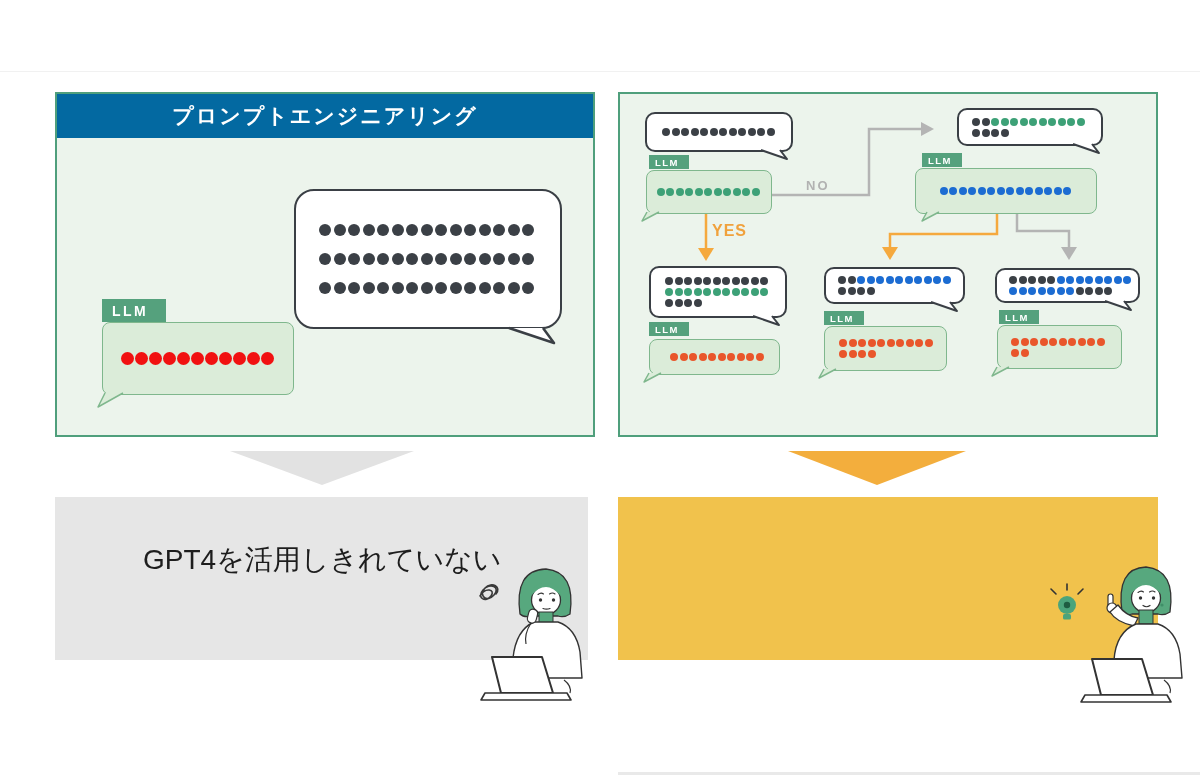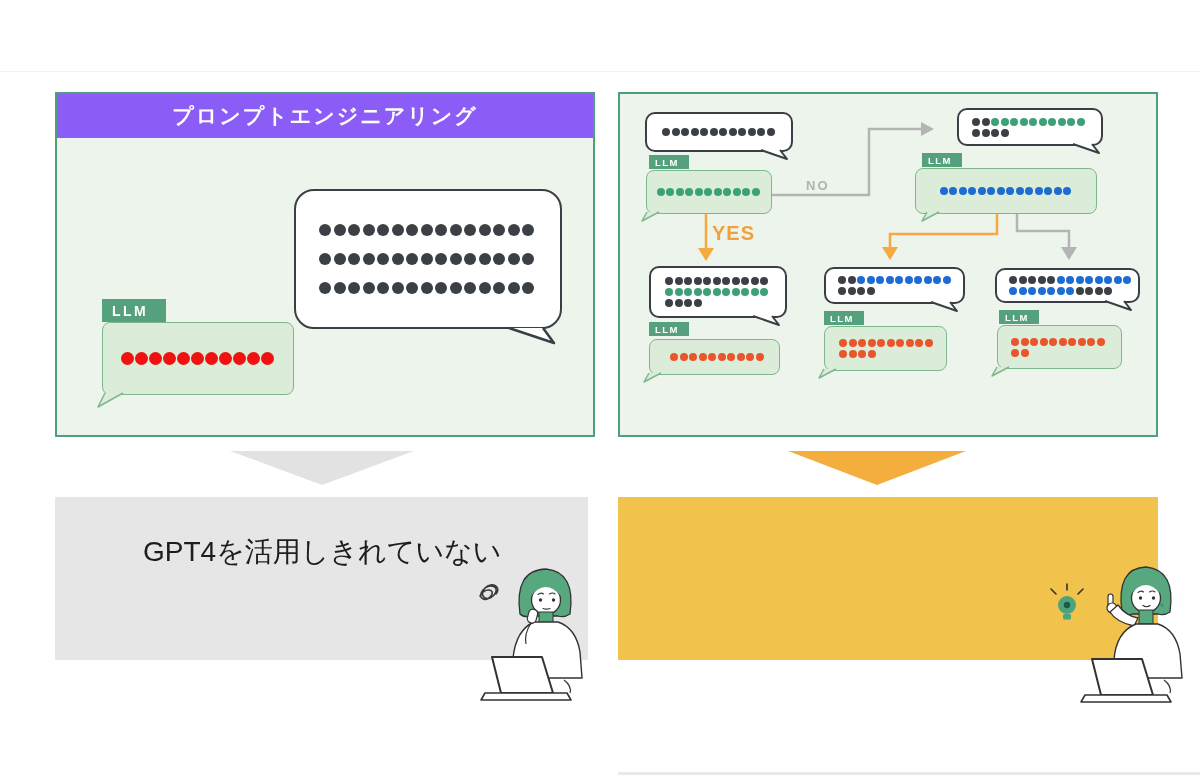--- a/index.html
+++ b/index.html
@@ -7,21 +7,21 @@
   body { font-family:"Liberation Sans","DejaVu Sans",sans-serif; }
   #stage { position:relative; width:1200px; height:776px; background:#fff; overflow:hidden; }
 
   .hairline-top { position:absolute; left:0; top:71px; width:1200px; height:1px; background:#f1f1f1; }
   .hairline-bottom { position:absolute; left:618px; top:772px; width:582px; height:3px; background:#e9e9e9; }
 
   
   .panel { position:absolute; width:540px; height:345px; border:2.5px solid #4f9f7c; background:#ecf4ec; }
   .panel-left { left:55px; top:92px; }
   .panel-right { left:618px; top:92px; }
-  .panel-header { height:44px; background:#8b5cf6; color:#fff; display:flex; align-items:center; justify-content:center;
+  .panel-header { height:44px; background:#0369a1; color:#fff; display:flex; align-items:center; justify-content:center;
                   font-size:21px; font-weight:700; letter-spacing:2px; }
   .panel-body { position:relative; width:100%; height:296px; background:#ecf4ec; }
 
   
   .bubble { position:absolute; display:flex; flex-direction:column; justify-content:center; }
   .bubble.white { background:#fff; border:2.5px solid #3a3f45; border-radius:20px; }
   .bubble.white-sm { background:#fff; border:2px solid #3a3f45; border-radius:10px; }
   .bubble.green { background:#dbecd9; border:1.5px solid #7fb78d; border-radius:8px; }
   .tail { position:absolute; pointer-events:none; }
 
@@ -37,31 +37,31 @@
   .dots-lg .dot { width:12px; height:12px; margin-right:2.5px; }
   .dots-lg .dot-row { justify-content:center; margin:8.5px 0; }
   .dots-red .dot { width:13px; height:13px; margin-right:1px; }
   .dots-red .dot-row { justify-content:center; }
   .dots-sm .dot { width:8px; height:8px; margin-right:1.5px; }
   .dots-sm .dot-row { margin:1.5px 0; }
   .dots-sm.center .dot-row { justify-content:center; }
 
   .flow-label { position:absolute; font-weight:700; }
   .label-no { color:#b2b2b2; font-size:13px; letter-spacing:2px; }
-  .label-yes { color:#f0a13c; font-size:20px; letter-spacing:1px; }
+  .label-yes { color:#f0a13c; font-size:16px; letter-spacing:1px; }
 
   
   .tri { position:absolute; }
   .result-box { position:absolute; height:163px; }
   .result-box.gray { left:55px; top:497px; width:533px; background:#e6e6e6; }
   .result-box.yellow { left:618px; top:497px; width:540px; background:#f1c24c; }
   .result-text { position:absolute; top:528px; font-size:28px; line-height:47px; font-weight:500; color:#1d1d1d; }
   .result-text.l { left:143px; }
   .result-text.r { left:676px; }
-  .result-text span { display:block; }
+  .result-text span { display:block;margin-top:8px; }
 
   .char { position:absolute; z-index:5; }
 </style>
 </head>
 <body>
 
 <div id="stage">
 
   <div class="hairline-top"></div>
   <div class="hairline-bottom"></div>

